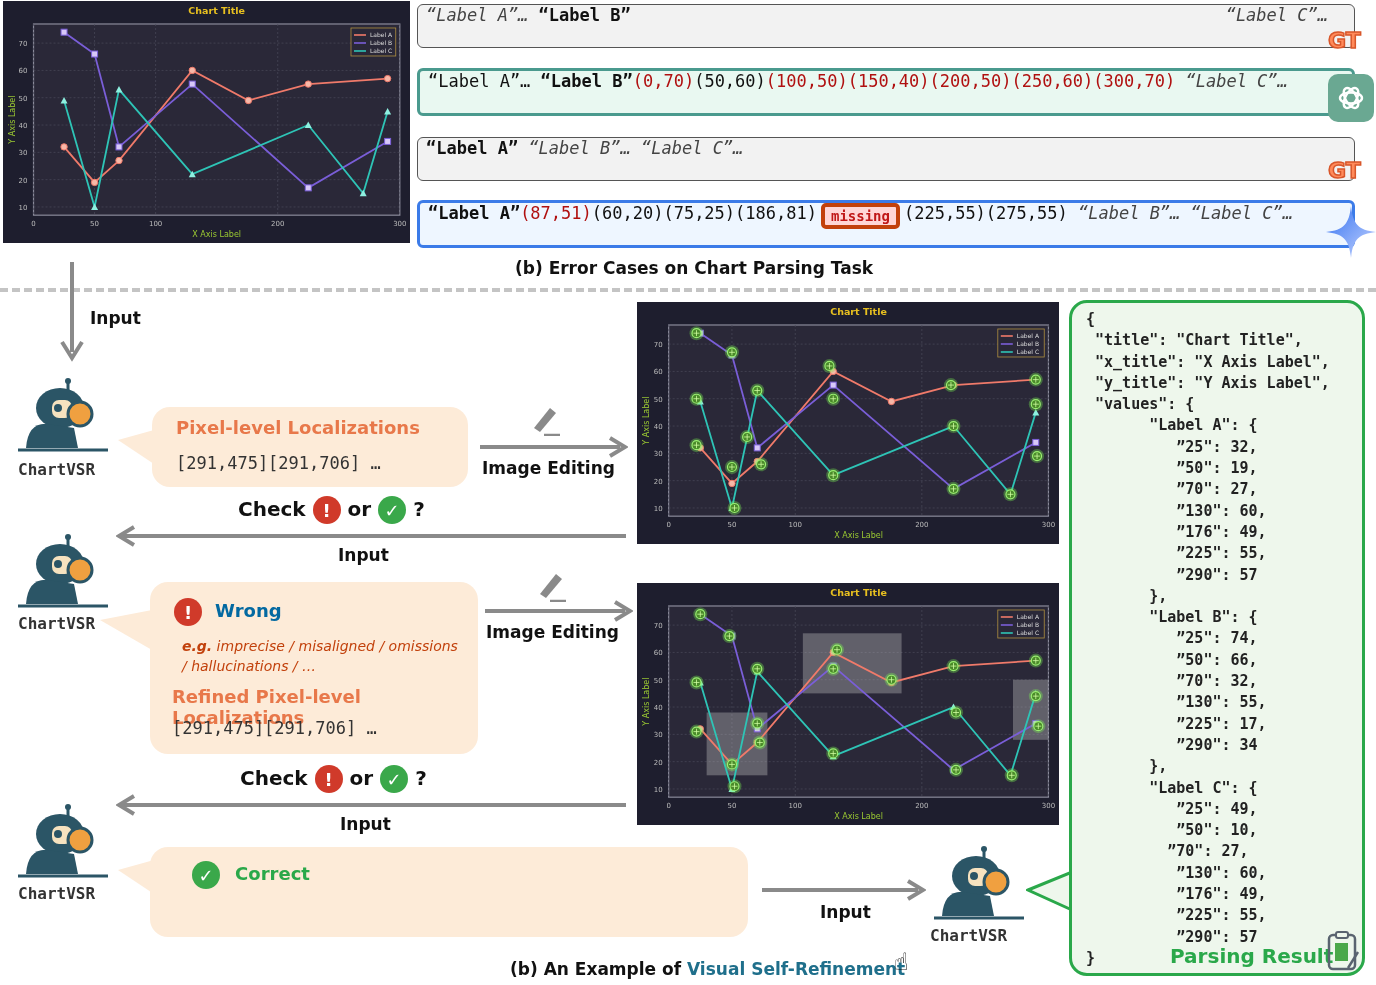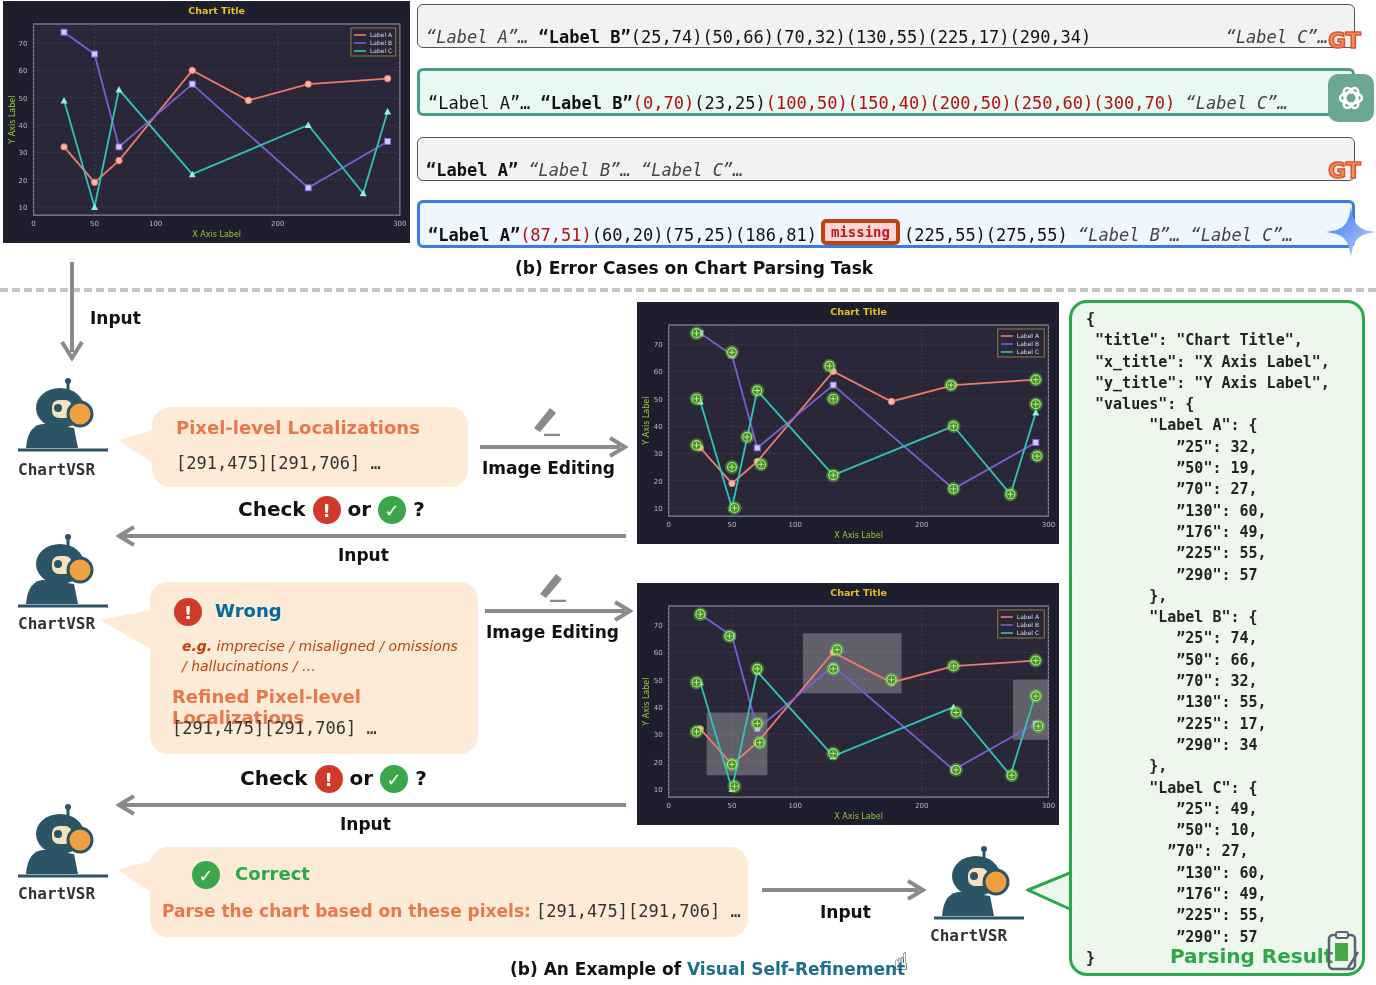--- a/index.html
+++ b/index.html
@@ -6,21 +6,21 @@
   body { width: 1376px; height: 985px; background: #ffffff; position: relative; overflow: hidden;
          font-family: "DejaVu Sans", sans-serif; color: #111; }
   .abs { position: absolute; }
   .mono { font-family: "DejaVu Sans Mono", "Liberation Mono", monospace; }
 
   
   .chart-panel { background: #1e1e2e; }
   .chart-panel svg { display: block; }
 
   
-  .case-box { position: absolute; border-radius: 6px; display: flex; align-items: flex-end;
+  .case-box { position: absolute; border-radius: 6px; display: flex; align-items: flex-start;
               padding-left: 8px; font-size: 17px; white-space: nowrap; overflow: hidden; }
   .case-gt { background: #f2f2f2; border: 1.5px solid #555; }
   .case-gpt { background: #e9f8f1; border: 3px solid #4a9a8e; }
   .case-gem { background: #eef6ff; border: 3px solid #3b7be8; }
   .lbl-it { font-style: italic; color: #444; }
   .err { color: #b01010; }
   .missing-tag { display: inline-block; background: #ffd6d6; border: 4px solid #c2410c; color: #c01818;
                  border-radius: 5px; font-size: 14px; padding: 1px 6px; margin: 0 4px; font-weight: bold; }
   .gt-badge { position: absolute; font-weight: bold; font-size: 22px; color: #ff8a5a;
               -webkit-text-stroke: 1.5px #d8562a; font-family: "DejaVu Sans", sans-serif; }
@@ -117,31 +117,30 @@
       <line x1="350.985" x2="362.985" y1="41.99" y2="41.99" stroke="#7a5ed8" stroke-width="1.6"></line>
       <text x="366.985" y="44.49" font-size="6" fill="#ddd" font-family="DejaVu Sans">Label B</text>
       <line x1="350.985" x2="362.985" y1="49.99" y2="49.99" stroke="#2ec4b6" stroke-width="1.6"></line>
       <text x="366.985" y="52.49" font-size="6" fill="#ddd" font-family="DejaVu Sans">Label C</text>
     </svg>
 </div>
 
 <div class="case-box case-gt mono" style="left:417px;top:4px;width:938px;height:44px;">
   <span class="lbl-it">“Label A”…</span>&nbsp;
   <span style="font-weight:bold;">“Label B”</span>
-  <span>(25,74)(50,66)(70,32)(130,55)(225,17)(290,34)</span>
   <span style="flex:1"></span>
   <span class="lbl-it" style="margin-right:26px;">“Label C”…</span>
 </div>
 <div class="gt-badge" style="left:1328px;top:28px;">GT</div>
 
 <div class="case-box case-gpt mono" style="left:417px;top:68px;width:938px;height:48px;">
   <span>“Label A”…</span>&nbsp;
   <span style="font-weight:bold;">“Label B”</span>
   <span class="err">(0,70)</span>
-  <span>(23,25)</span>
+  <span>(50,60)</span>
   <span class="err">(100,50)(150,40)(200,50)(250,60)(300,70)</span>&nbsp;
   <span class="lbl-it">“Label C”…</span>
 </div>
 <div class="abs" style="left:1328px;top:74px;width:46px;height:48px;background:#6aa892;border-radius:10px;display:flex;align-items:center;justify-content:center;">
   <svg width="32" height="32" viewBox="0 0 32 32">
       <g fill="none" stroke="#fff" stroke-width="2.4">
     <ellipse cx="16" cy="16" rx="11" ry="5.5"></ellipse>
         <ellipse cx="16" cy="16" rx="11" ry="5.5" transform="rotate(60 16 16)"></ellipse>
         <ellipse cx="16" cy="16" rx="11" ry="5.5" transform="rotate(120 16 16)"></ellipse>
       </g>
@@ -580,24 +579,20 @@
   </svg>
 </div>
 <div class="robot-name mono" style="left:18px;top:884px;">ChartVSR</div>
 
 <div class="bubble-tail" style="left:118px;top:860px;border-top:10px solid transparent;border-bottom:24px solid transparent;border-right:36px solid #fdebd8;"></div>
 <div class="bubble" style="left:150px;top:847px;width:598px;height:90px;">
   <div class="abs" style="left:18px;top:14px;margin-left:24px;">
     <span class="icon-circle icon-green">✓</span>
     <span class="correct-text" style="margin-left:10px;">Correct</span>
   </div>
-  <div class="abs" style="left:12px;top:54px;white-space:nowrap;">
-    <span class="orange-title" style="font-size:17px;">Parse the chart based on these pixels:</span>
-    <span class="coords mono">[291,475][291,706] …</span>
-  </div>
 </div>
 
 <div class="arrow-h" style="left:762px;top:888px;width:156px;"></div>
 <svg class="abs" style="left:906px;top:879px;" width="20" height="22">
     <polyline points="2,2 17,11 2,20" fill="none" stroke="#8a8a8a" stroke-width="4"></polyline>
   </svg>
 <div class="arrow-label" style="left:820px;top:902px;">Input</div>
 
 <div class="abs" style="left:934px;top:846px;width:90px;height:78px;">
   <svg width="90" height="78" viewBox="0 0 90 78">

